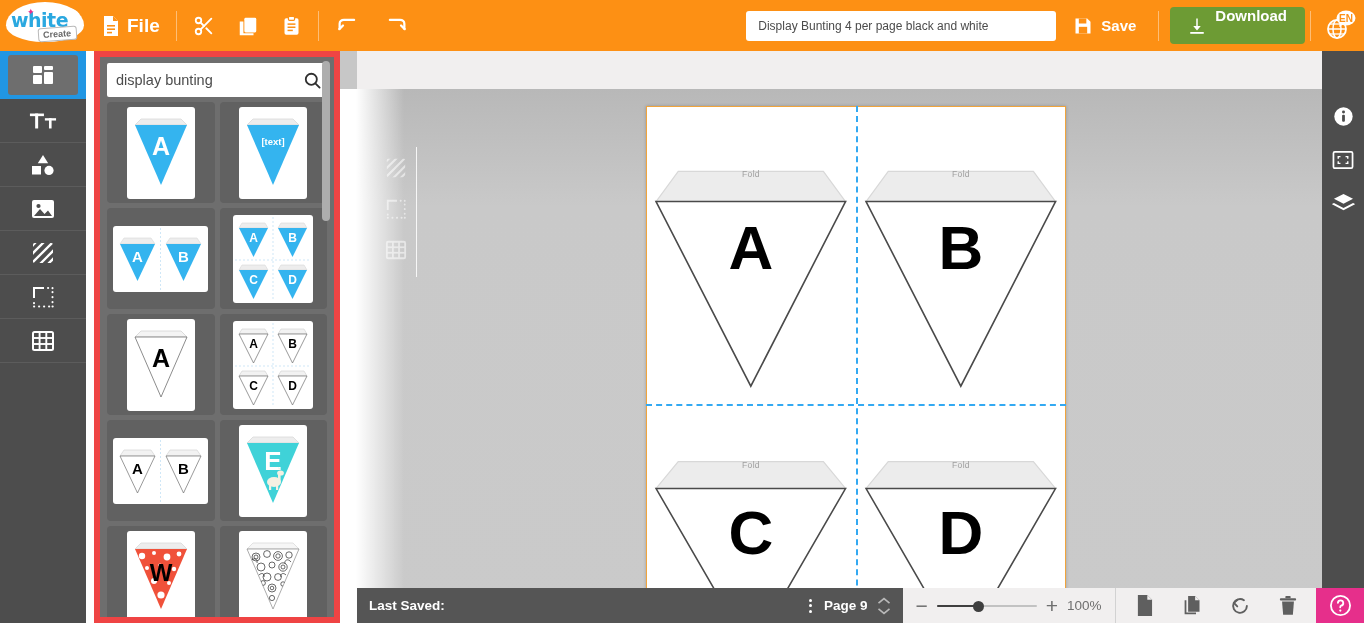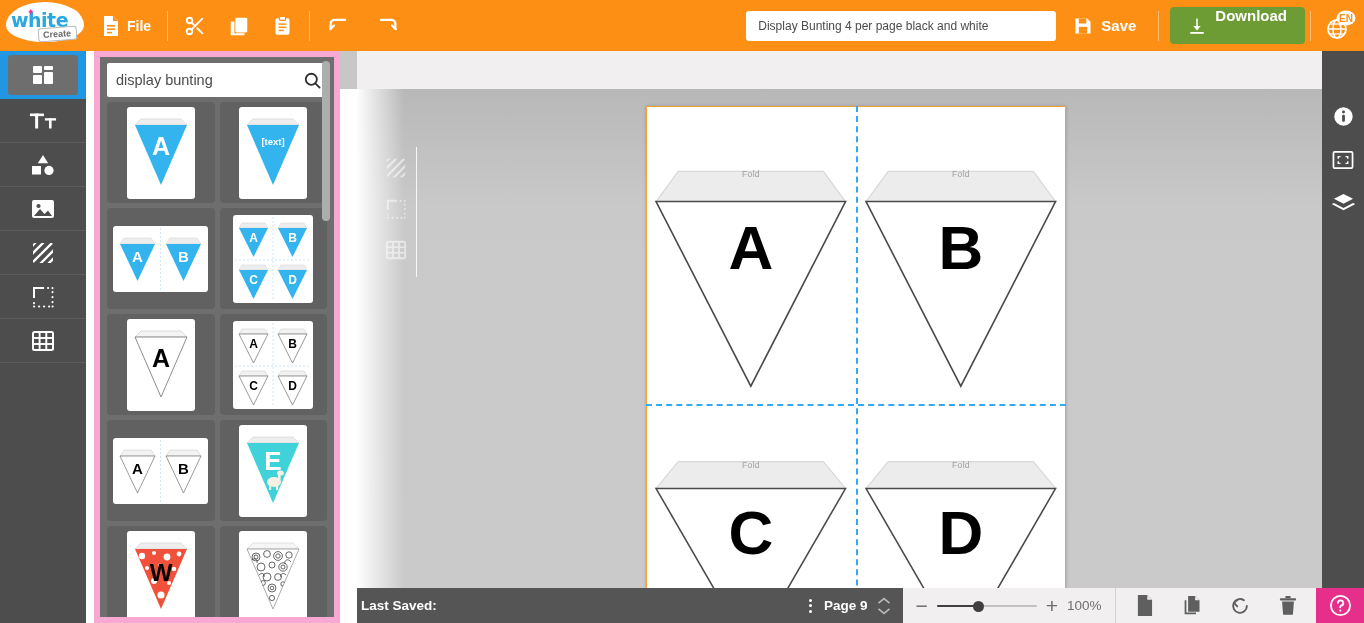--- a/index.html
+++ b/index.html
@@ -43,21 +43,21 @@
     transform: rotate(-4deg); font-weight: 600;
   }
   .logo-star {
     position: absolute; left: 27px; top: 7px; color: #ec2e8c; font-size: 9px; z-index: 5;
   }
 
   .tb-item {
     display: flex; align-items: center; gap: 7px; height: 51px;
     padding: 0 11px; cursor: pointer; color: #fff;
   }
-  .tb-item .lbl { font-size: 14px; font-weight: bold; }
+  .tb-item .lbl { font-size: 19px; font-weight: bold; }
   .tb-sep { width: 1px; height: 30px; background: #ffb濃; background: rgba(255,255,255,0.42); margin: 0 5px; }
   .ico { display: inline-flex; align-items: center; justify-content: center; }
 
   .title-wrap { margin-left: auto; display: flex; align-items: center; height: 51px; }
   .doc-title {
     width: 310px; height: 30px; border: none; border-radius: 3px;
     background: #fff; color: #4b4b4b; font-size: 12px;
     padding: 0 12px; font-family: "Liberation Sans", sans-serif; outline: none;
   }
   .save-btn {
@@ -87,21 +87,21 @@
     align-items: center; justify-content: center;
   }
   .rail-active-inner {
     background: #6e6e6e; width: 100%; height: 40px; border-radius: 3px;
     display: flex; align-items: center; justify-content: center;
   }
 
   
   .panel {
     position: absolute; left: 94px; top: 51px; width: 246px; height: 572px;
-    background: #f9a8d4; padding: 6px; z-index: 25;
+    background: #ef4444; padding: 6px; z-index: 25;
   }
   .panel-inner {
     background: #6e6e6e; width: 100%; height: 100%; overflow: hidden; position: relative;
   }
   .search-row { padding: 6px 7px 5px 7px; }
   .search-box {
     background: #fff; height: 34px; border-radius: 2px; display: flex;
     align-items: center; padding: 0 9px;
   }
   .search-box input {
@@ -208,21 +208,21 @@
   .rrail-item {
     height: 43px; display: flex; align-items: center; justify-content: center;
     cursor: pointer; color: #fff;
   }
 
   
   .bottombar {
     position: absolute; left: 357px; bottom: 0; width: 1007px; height: 35px;
     background: #555555; display: flex; align-items: center; z-index: 45;
   }
-  .last-saved { color: #fff; font-size: 13.5px; font-weight: bold; padding-left: 4px; }
+  .last-saved { color: #fff; font-size: 13.5px; font-weight: bold; padding-left: 12px; }
   .bb-right { margin-left: auto; display: flex; align-items: center; height: 35px; }
   .dots-btn {
     width: 22px; display: flex; flex-direction: column; align-items: center;
     gap: 2.5px; cursor: pointer;
   }
   .dots-btn i { width: 3px; height: 3px; background: #fff; border-radius: 50%; display:block; }
   .page-label { color: #fff; font-size: 13.5px; font-weight: bold; padding: 0 10px 0 2px; }
   .spinner {
     display: flex; flex-direction: column; gap: 2px; padding-right: 12px;
     cursor: pointer; color: #b9b9b9;

